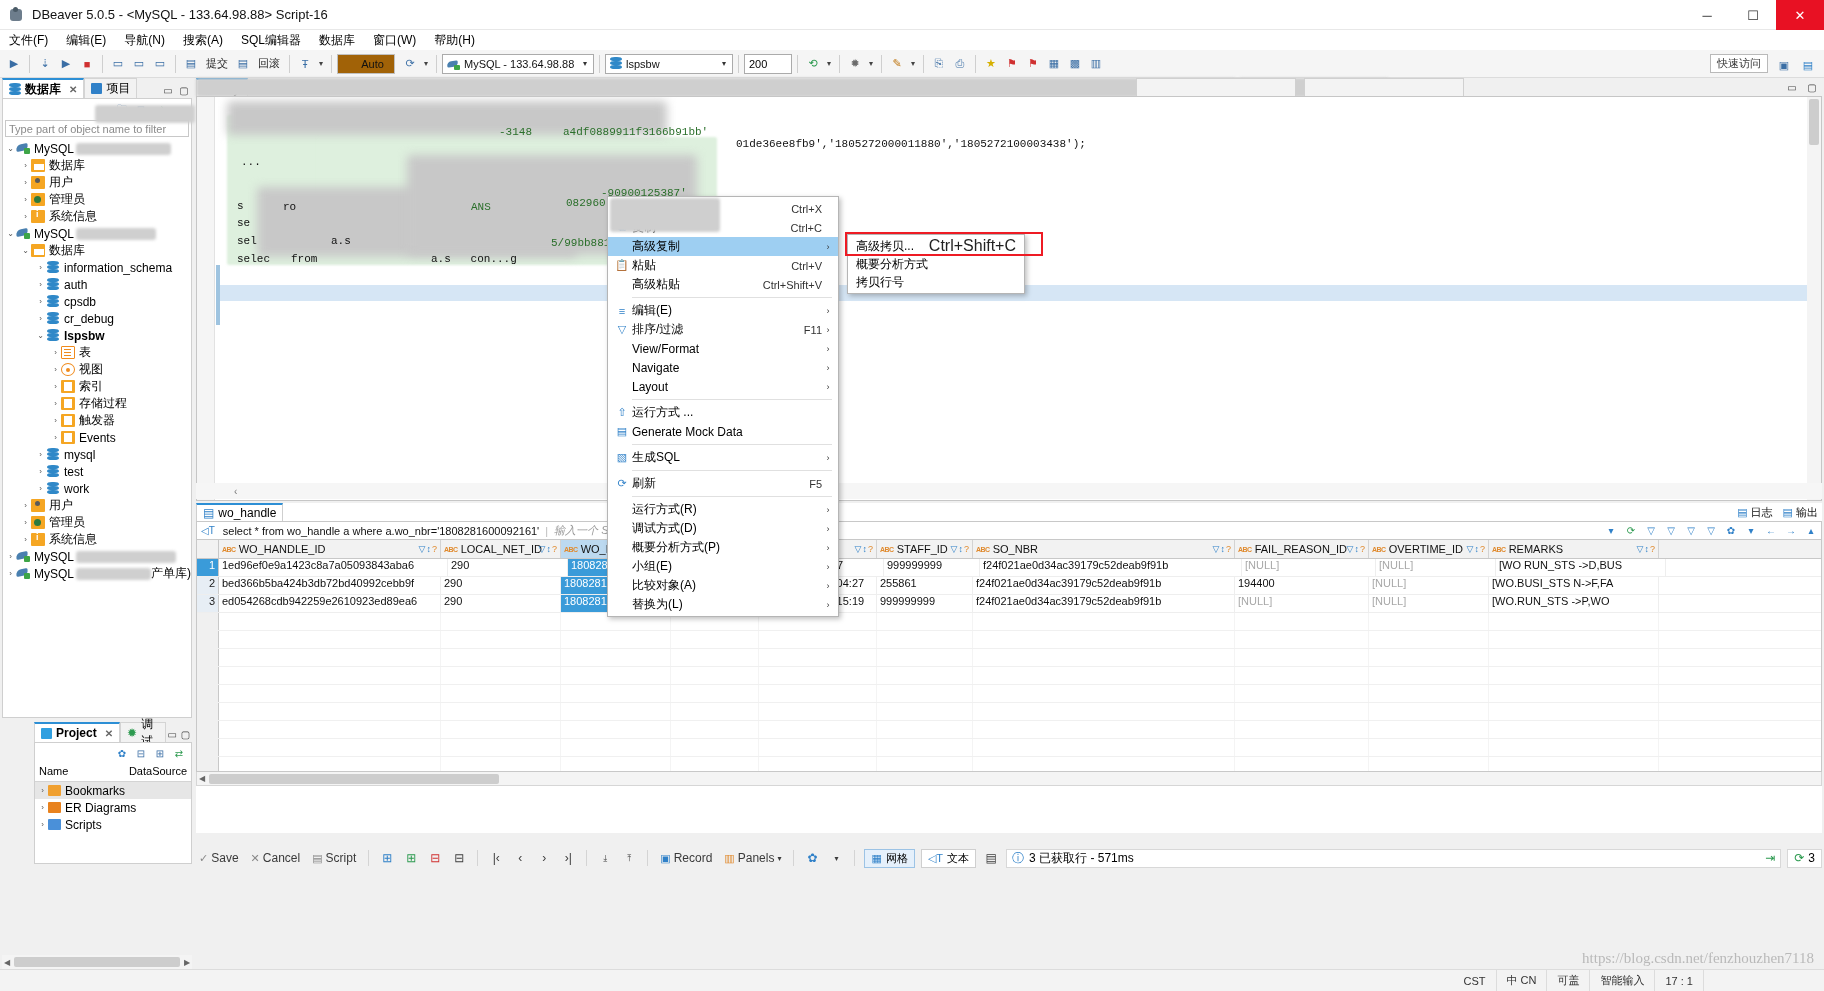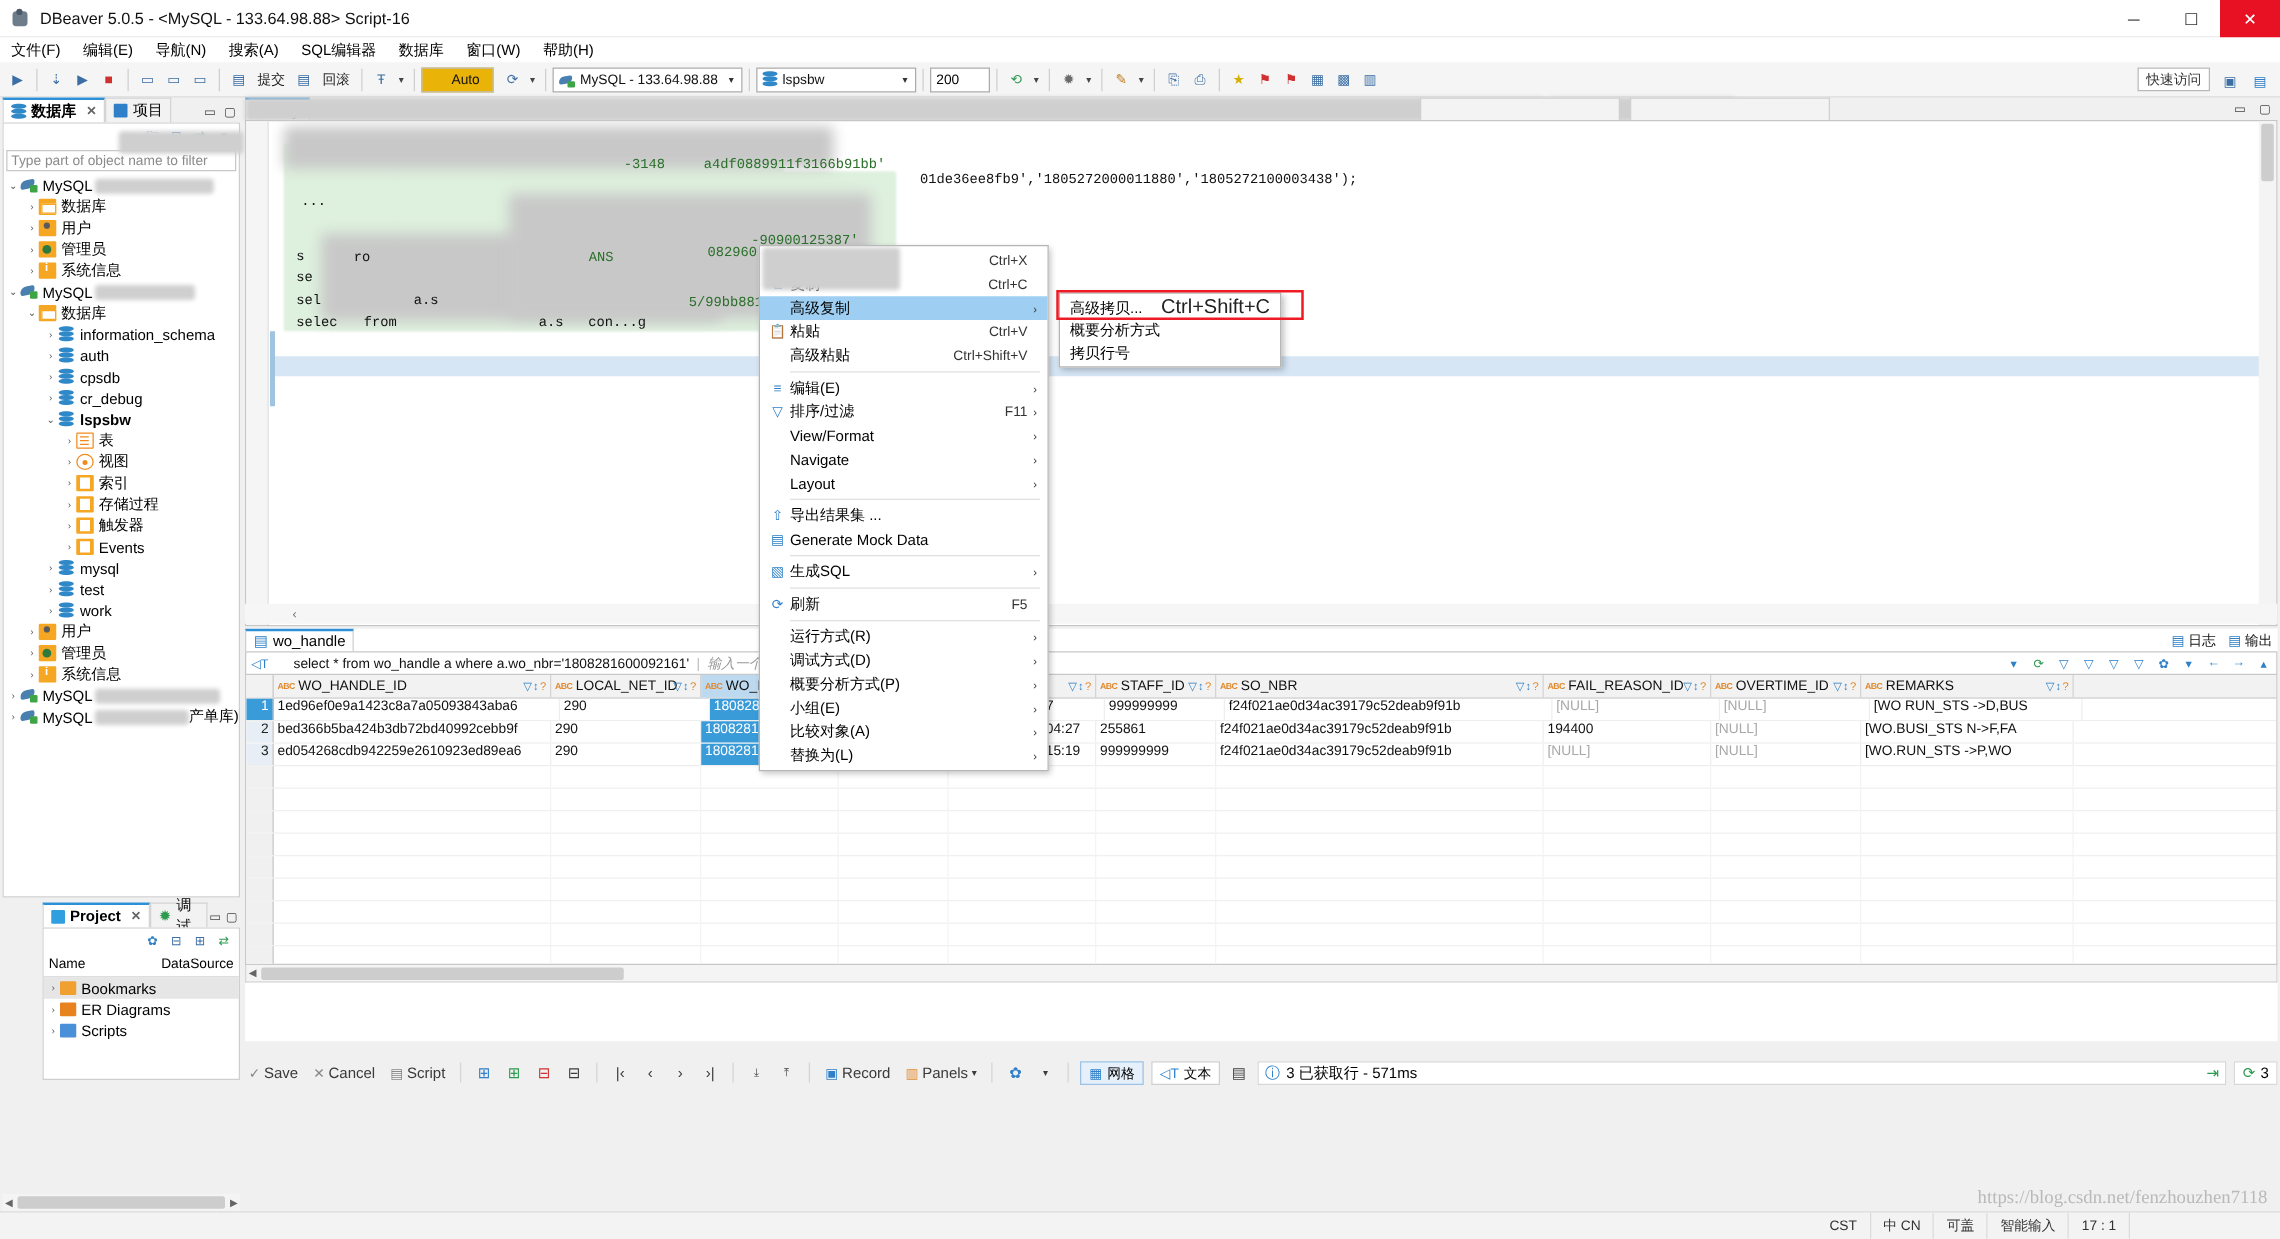--- a/index.html
+++ b/index.html
@@ -50,21 +50,21 @@
   }
   .tbtn { width:20px; height:22px; display:flex; align-items:center; justify-content:center;
           font-size:11px; color:#3a6ea5; }
   .tbtn.txt { width:auto; padding:0 4px; font-size:11px; color:#222; }
   .tsep { width:1px; height:18px; background:#cfcfcf; margin:0 4px; }
   .tcaret { font-size:8px; color:#444; width:10px; text-align:center; }
   .tbox {
     height:20px; background:#fff; border:1px solid #ababab; display:flex; align-items:center;
     padding:0 6px; font-size:11px; color:#111; position:relative;
   }
-  .tbox.auto { width:58px; justify-content:center; border:1px solid #c0c0c0; background:#eab308;padding-left:19px;}
+  .tbox.auto { width:58px; justify-content:center; border:1px solid #c0c0c0; background:#a16207;padding-left:19px;}
   .tcombo {
     height:20px; background:#fff; border:1px solid #ababab; display:flex; align-items:center;
     padding:0 2px 0 4px; font-size:11px; color:#111; gap:4px;
   }
   .tcombo .cv { flex:1; white-space:nowrap; overflow:hidden; }
   .tcombo .cc { font-size:8px; color:#333; padding:0 4px 0 2px;}
   .numbox { width:48px; height:20px; background:#fff; border:1px solid #ababab; display:flex; align-items:center; padding-left:4px; font-size:11px;}
   .quickacc {
     position:absolute; right:56px; top:4px; height:19px; border:1px solid #b9b9b9;
     background:#fff; font-size:11px; padding:0 6px; display:flex; align-items:center; color:#333;
@@ -163,21 +163,21 @@
   .resarea { position:absolute; left:196px; top:503px; width:1626px; height:330px; background:#fff; }
   .res-tabrow { display:flex; align-items:flex-end; height:18px; }
   .res-tab { display:flex; align-items:center; gap:4px; height:18px; padding:0 6px; font-size:12px;
              background:#fff; border:1px solid #cfcfcf; border-bottom:none; border-top:2px solid #2d8fd5;}
   .res-right { position:absolute; right:4px; top:2px; display:flex; align-items:center; gap:10px; font-size:11px;}
   .res-right .ri { display:flex; align-items:center; gap:3px; color:#111;}
   .filterrow {
     height:19px; border:1px solid #c8c8c8; background:#fff; display:flex; align-items:center;
     font-size:11px; margin-top:0px; position:relative;
   }
-  .filterrow .fq { color:#111; margin-left:20px; }
+  .filterrow .fq { color:#111; margin-left:8px; }
   .filterrow .fsep { color:#bbb; margin:0 6px;}
   .filterrow .fph { color:#999; font-style:italic; }
   .filterrow .fright { position:absolute; right:2px; display:flex; align-items:center; gap:4px;}
   .fbtn { width:16px; height:16px; display:flex; align-items:center; justify-content:center; font-size:10px; color:#2f80c8; }
 
   .grid { position:relative; border:1px solid #c8c8c8; border-top:none; height:232px; overflow:hidden; background:#fff;}
   .ghead { display:flex; height:19px; background:#f2f2f2; border-bottom:1px solid #c8c8c8; }
   .gcorner { width:22px; border-right:1px solid #c8c8c8; background:#f2f2f2; flex:none;}
   .gcell-h { display:flex; align-items:center; gap:3px; border-right:1px solid #d3d3d3; padding:0 3px;
              font-size:11px; color:#111; white-space:nowrap; overflow:hidden; flex:none; position:relative;}
@@ -1067,21 +1067,21 @@
       </div>
       <div class="cmi">
         <span class="cmico"></span>
         <span class="cmlbl">Layout</span>
         <span class="cmkey"></span>
         <span class="cmarrow">›</span>
       </div>
       <div class="cmsep"></div>
       <div class="cmi">
         <span class="cmico">⇧</span>
-        <span class="cmlbl">导出结果集 ...</span>
+        <span class="cmlbl">运行方式 ...</span>
         <span class="cmkey"></span>
         <span class="cmarrow"></span>
       </div>
       <div class="cmi">
         <span class="cmico">▤</span>
         <span class="cmlbl">Generate Mock Data</span>
         <span class="cmkey"></span>
         <span class="cmarrow"></span>
       </div>
       <div class="cmsep"></div>

